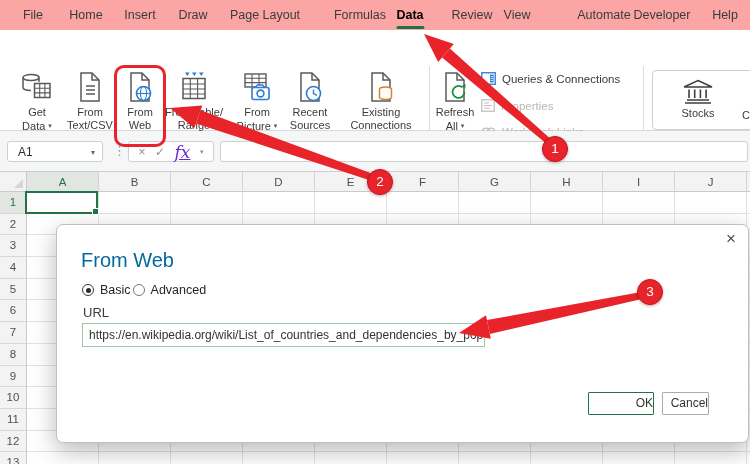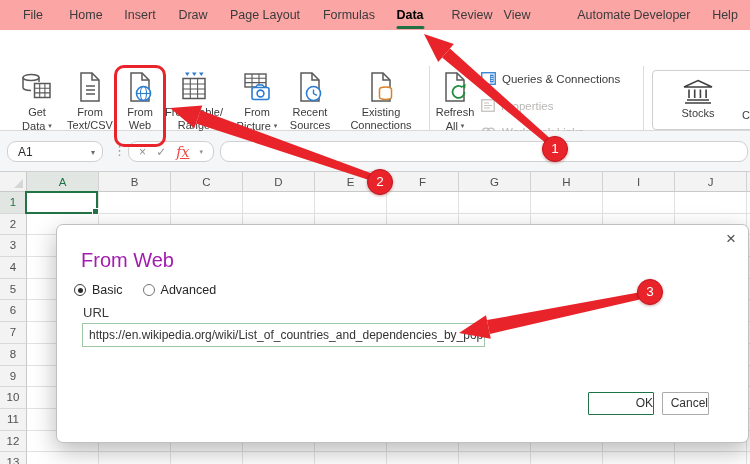--- a/index.html
+++ b/index.html
@@ -34,27 +34,27 @@
   .galitem .bicon{height:30px;margin-bottom:2px;}
   .galpartial{position:absolute;left:89px;top:38px;font-size:11px;color:#3b3b3b;white-space:nowrap;}
 
   
   .redbox{position:absolute;left:114px;top:35px;width:46px;height:76px;border:3px solid #e8232a;
           border-radius:10px;z-index:85;}
 
   
   .fbar{position:absolute;left:0;top:131px;width:750px;height:40px;background:#f5f6f7;
         border-bottom:1px solid #cfcfcf;}
-  .fbox{position:absolute;top:10px;height:21px;background:#fff;border:1px solid #d0d0d0;border-radius:9px;}
+  .fbox{position:absolute;top:10px;height:21px;background:#fff;border:1px solid #d0d0d0;border-radius:3px;}
   .namebox{left:7px;width:96px;font-size:12px;color:#2b2b2b;line-height:21px;padding-left:10px;box-sizing:border-box;}
   .namebox .nchev{position:absolute;right:7px;top:0;font-size:8px;color:#6a6a6a;}
   .fdots{position:absolute;left:113px;top:12px;color:#9b9b9b;font-size:13px;}
   .fxbox{left:128px;width:86px;display:flex;align-items:center;justify-content:space-evenly;box-sizing:border-box;}
   .fxbox .gx{color:#8f8f8f;font-size:12px;}
-  .fxbox .fx{color:#ef4444;font-size:14px;font-style:italic;font-family:"DejaVu Serif",serif;text-decoration:underline;}
+  .fxbox .fx{color:#6d28d9;font-size:17px;font-style:italic;font-family:"DejaVu Serif",serif;text-decoration:underline;}
   .fxbox .fchev{color:#8f8f8f;font-size:7px;}
   .finput{left:220px;width:528px;box-sizing:border-box;}
 
   
   .grid{position:absolute;left:0;top:172px;width:750px;height:292px;background:#fff;z-index:1;}
   .cheaders{position:absolute;left:0;top:0;height:20px;display:flex;}
   .corner{width:27px;height:20px;background:#f3f3f3;border-right:1px solid #c9c9c9;
           border-bottom:1px solid #c9c9c9;box-sizing:border-box;position:relative;}
   .corner::after{content:"";position:absolute;right:3px;bottom:3px;border-left:9px solid transparent;
           border-bottom:9px solid #d6d6d6;}
@@ -70,22 +70,22 @@
         border-bottom:1px solid #e2e2e2;}
   .selbox{position:absolute;left:25px;top:19px;width:73px;height:23px;border:2px solid #217346;
           box-sizing:border-box;z-index:5;pointer-events:none;}
   .selbox::after{content:"";position:absolute;right:-3px;bottom:-3px;width:5px;height:5px;
           background:#217346;border:1px solid #fff;}
 
   
   .dialog{position:absolute;left:56px;top:224px;width:691px;height:217px;background:#fff;
           border:1px solid #c0c0c0;border-radius:7px;box-shadow:0 8px 24px rgba(0,0,0,.28);z-index:50;}
   .dclose{position:absolute;right:12px;top:4px;font-size:17px;color:#4f4f4f;line-height:20px;cursor:default;}
-  .dtitle{position:absolute;left:24px;top:24px;font-size:20px;color:#a21caf;}
-  .dradios{position:absolute;left:17px;top:58px;display:flex;gap:20px;align-items:flex-start;
+  .dtitle{position:absolute;left:24px;top:24px;font-size:20px;color:#0369a1;}
+  .dradios{position:absolute;left:25px;top:58px;display:flex;gap:2px;align-items:flex-start;
            font-size:12.5px;color:#262626;}
   .radio{display:flex;align-items:center;gap:6px;}
   .rdot{width:12px;height:12px;border-radius:50%;border:1px solid #757575;box-sizing:border-box;
         position:relative;background:#fff;}
   .rdot.on{border-color:#3a3a3a;}
   .rdot.on::after{content:"";position:absolute;left:2.5px;top:2.5px;width:5px;height:5px;border-radius:50%;
         background:#2b2b2b;}
   .durllabel{position:absolute;left:26px;top:80px;font-size:13px;color:#3a3a3a;}
   .durl{position:absolute;left:25px;top:98px;width:403px;height:24px;box-sizing:border-box;
         border:1px solid #9ec7a8;background:#fff;font-size:12px;color:#333;padding:0 6px;
@@ -105,21 +105,21 @@
 <body>
 
 <div id="app">
 
   <div class="tabbar">
       <div class="tab" style="left: 33px;">File</div>
       <div class="tab" style="left: 86px;">Home</div>
       <div class="tab" style="left: 140px;">Insert</div>
       <div class="tab" style="left: 193px;">Draw</div>
       <div class="tab" style="left: 265px;">Page Layout</div>
-      <div class="tab" style="left: 349px;">Formulas</div>
+      <div class="tab" style="left: 360px;">Formulas</div>
       <div class="tab active" style="left: 410px;">Data</div>
       <div class="tab" style="left: 462px; padding-left: 20px;">Review</div>
       <div class="tab" style="left: 517px;">View</div>
       <div class="tab" style="left: 561px; margin-left: 43px;">Automate</div>
       <div class="tab" style="left: 662px;">Developer</div>
       <div class="tab" style="left: 725px;">Help</div>
     </div>
 
   <div class="ribbon">
 

